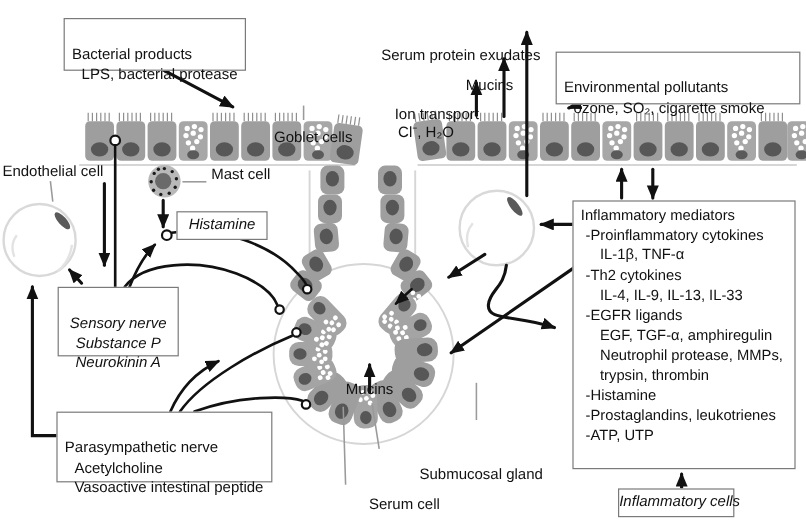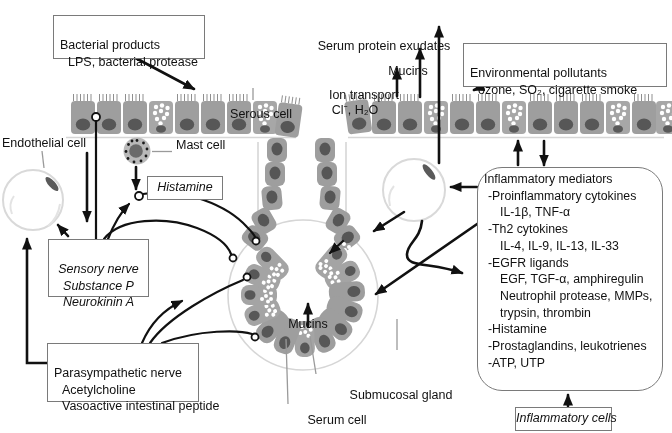--- a/index.html
+++ b/index.html
@@ -4,21 +4,21 @@
 <style>
   html,body{margin:0;padding:0;background:#fff;}
   #fig{position:relative;width:672px;height:433px;background:#fff;overflow:hidden;
        font-family:"Liberation Sans", sans-serif;color:#111;}
   #gfx{position:absolute;left:0;top:0;}
   .box{position:absolute;background:#fff;border:1.5px solid #7a7a7a;font-size:12.5px;
        line-height:16.5px;padding:21px 6px;white-space:nowrap;box-sizing:border-box;}
   .lbl{position:absolute;font-size:12.5px;line-height:13px;white-space:nowrap;}
   .ctr{transform:translateX(-50%);margin-top:37px;}
   .ind{padding-left:8px;display:block;}
-  .imbox{font-size:12.3px;line-height:16.7px;padding:3px 4px 0 6px;border-radius:25px;}
+  .imbox{font-size:12.3px;line-height:16.7px;padding:3px 4px 0 6px;}
   .it1{padding-left:4px;display:block;}
   .it2{padding-left:16px;display:block;}
   .cbox{text-align:center;font-style:italic;}
 </style>
 </head>
 <body>
 
 <div id="fig">
 
 <svg id="gfx" width="672" height="433" viewBox="0 0 672 433">
@@ -241,21 +241,21 @@
 <div class="box cbox" style="left:147px;top:176px;width:76px;height:24px;padding:2px 0;">
   <span>Histamine</span>
 </div>
 
 <div class="box cbox" style="left:48px;top:239px;width:101px;height:58px;">
   <span>Sensory nerve</span>
   <span style="display:block">Substance P</span>
   <span style="display:block">Neurokinin A</span>
 </div>
 
-<div class="box" style="left:47px;top:343px;width:152px;height:59px;">
+<div class="box" style="left:47px;top:343px;width:180px;height:59px;">
   <span>Parasympathetic nerve</span>
   <span class="ind">Acetylcholine</span>
   <span class="ind">Vasoactive intestinal peptide</span>
 </div>
 
 <div class="box imbox" style="left:477px;top:167px;width:186px;height:224px;">
   <span style="display:block">Inflammatory mediators</span>
   <span class="it1">-Proinflammatory cytokines</span>
   <span class="it2">IL-1β, TNF-α</span>
   <span class="it1">-Th2 cytokines</span>
@@ -270,21 +270,21 @@
 </div>
 
 <div class="box cbox" style="left:515px;top:407px;width:97px;height:24px;padding:2px 0;">
   <span>Inflammatory cells</span>
 </div>
 
 <div class="lbl ctr" style="left:384px;top:3px;">Serum protein exudates</div>
 <div class="lbl ctr" style="left:408px;top:28px;">Mucins</div>
 <div class="lbl ctr" style="left:364px;top:52px;">Ion transport</div>
 <div class="lbl ctr" style="left:355px;top:67px;">Cl⁻, H₂O</div>
-<div class="lbl ctr" style="left:261px;top:71px;">Serous cell</div>
+<div class="lbl ctr" style="left:261px;top:71px;">Goblet cells</div>
 <div class="lbl" style="left:2px;top:137px;">Endothelial cell</div>
 <div class="lbl" style="left:176px;top:139px;">Mast cell</div>
 <div class="lbl ctr" style="left:308px;top:281px;">Mucins</div>
 <div class="lbl ctr" style="left:401px;top:352px;text-align:right;">Submucosal gland</div>
 <div class="lbl ctr" style="left:337px;top:377px;">Serum cell</div>
 <div class="lbl ctr" style="left:310px;top:407px;">Serous cell</div>
 
 </div>
 
 </body></html>

